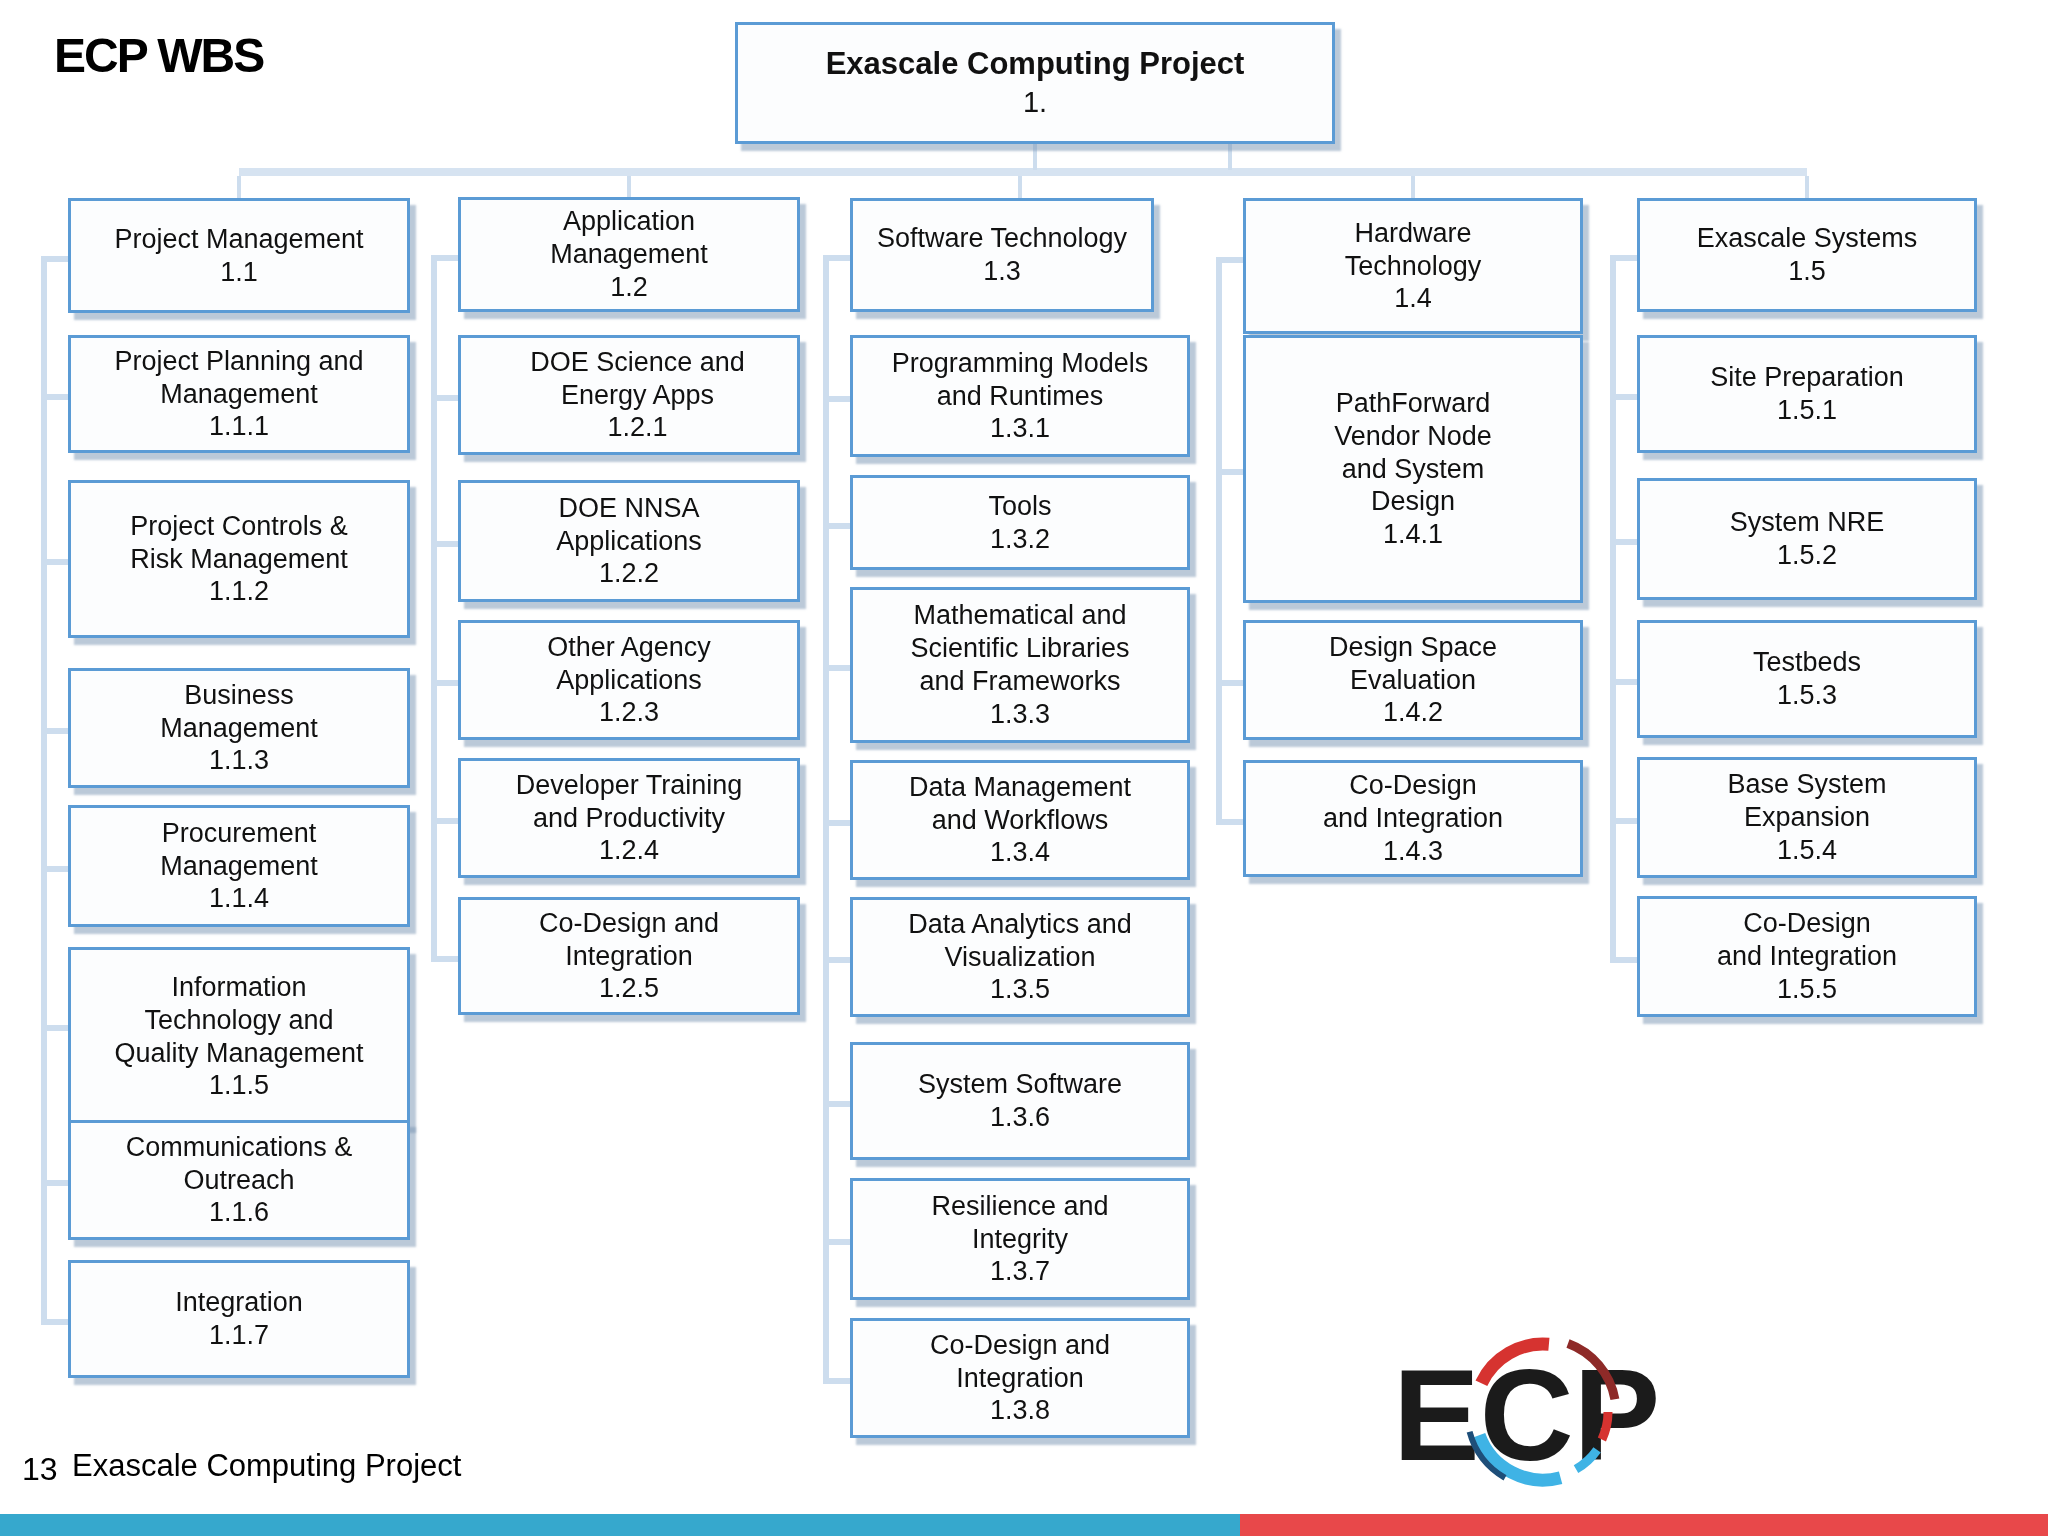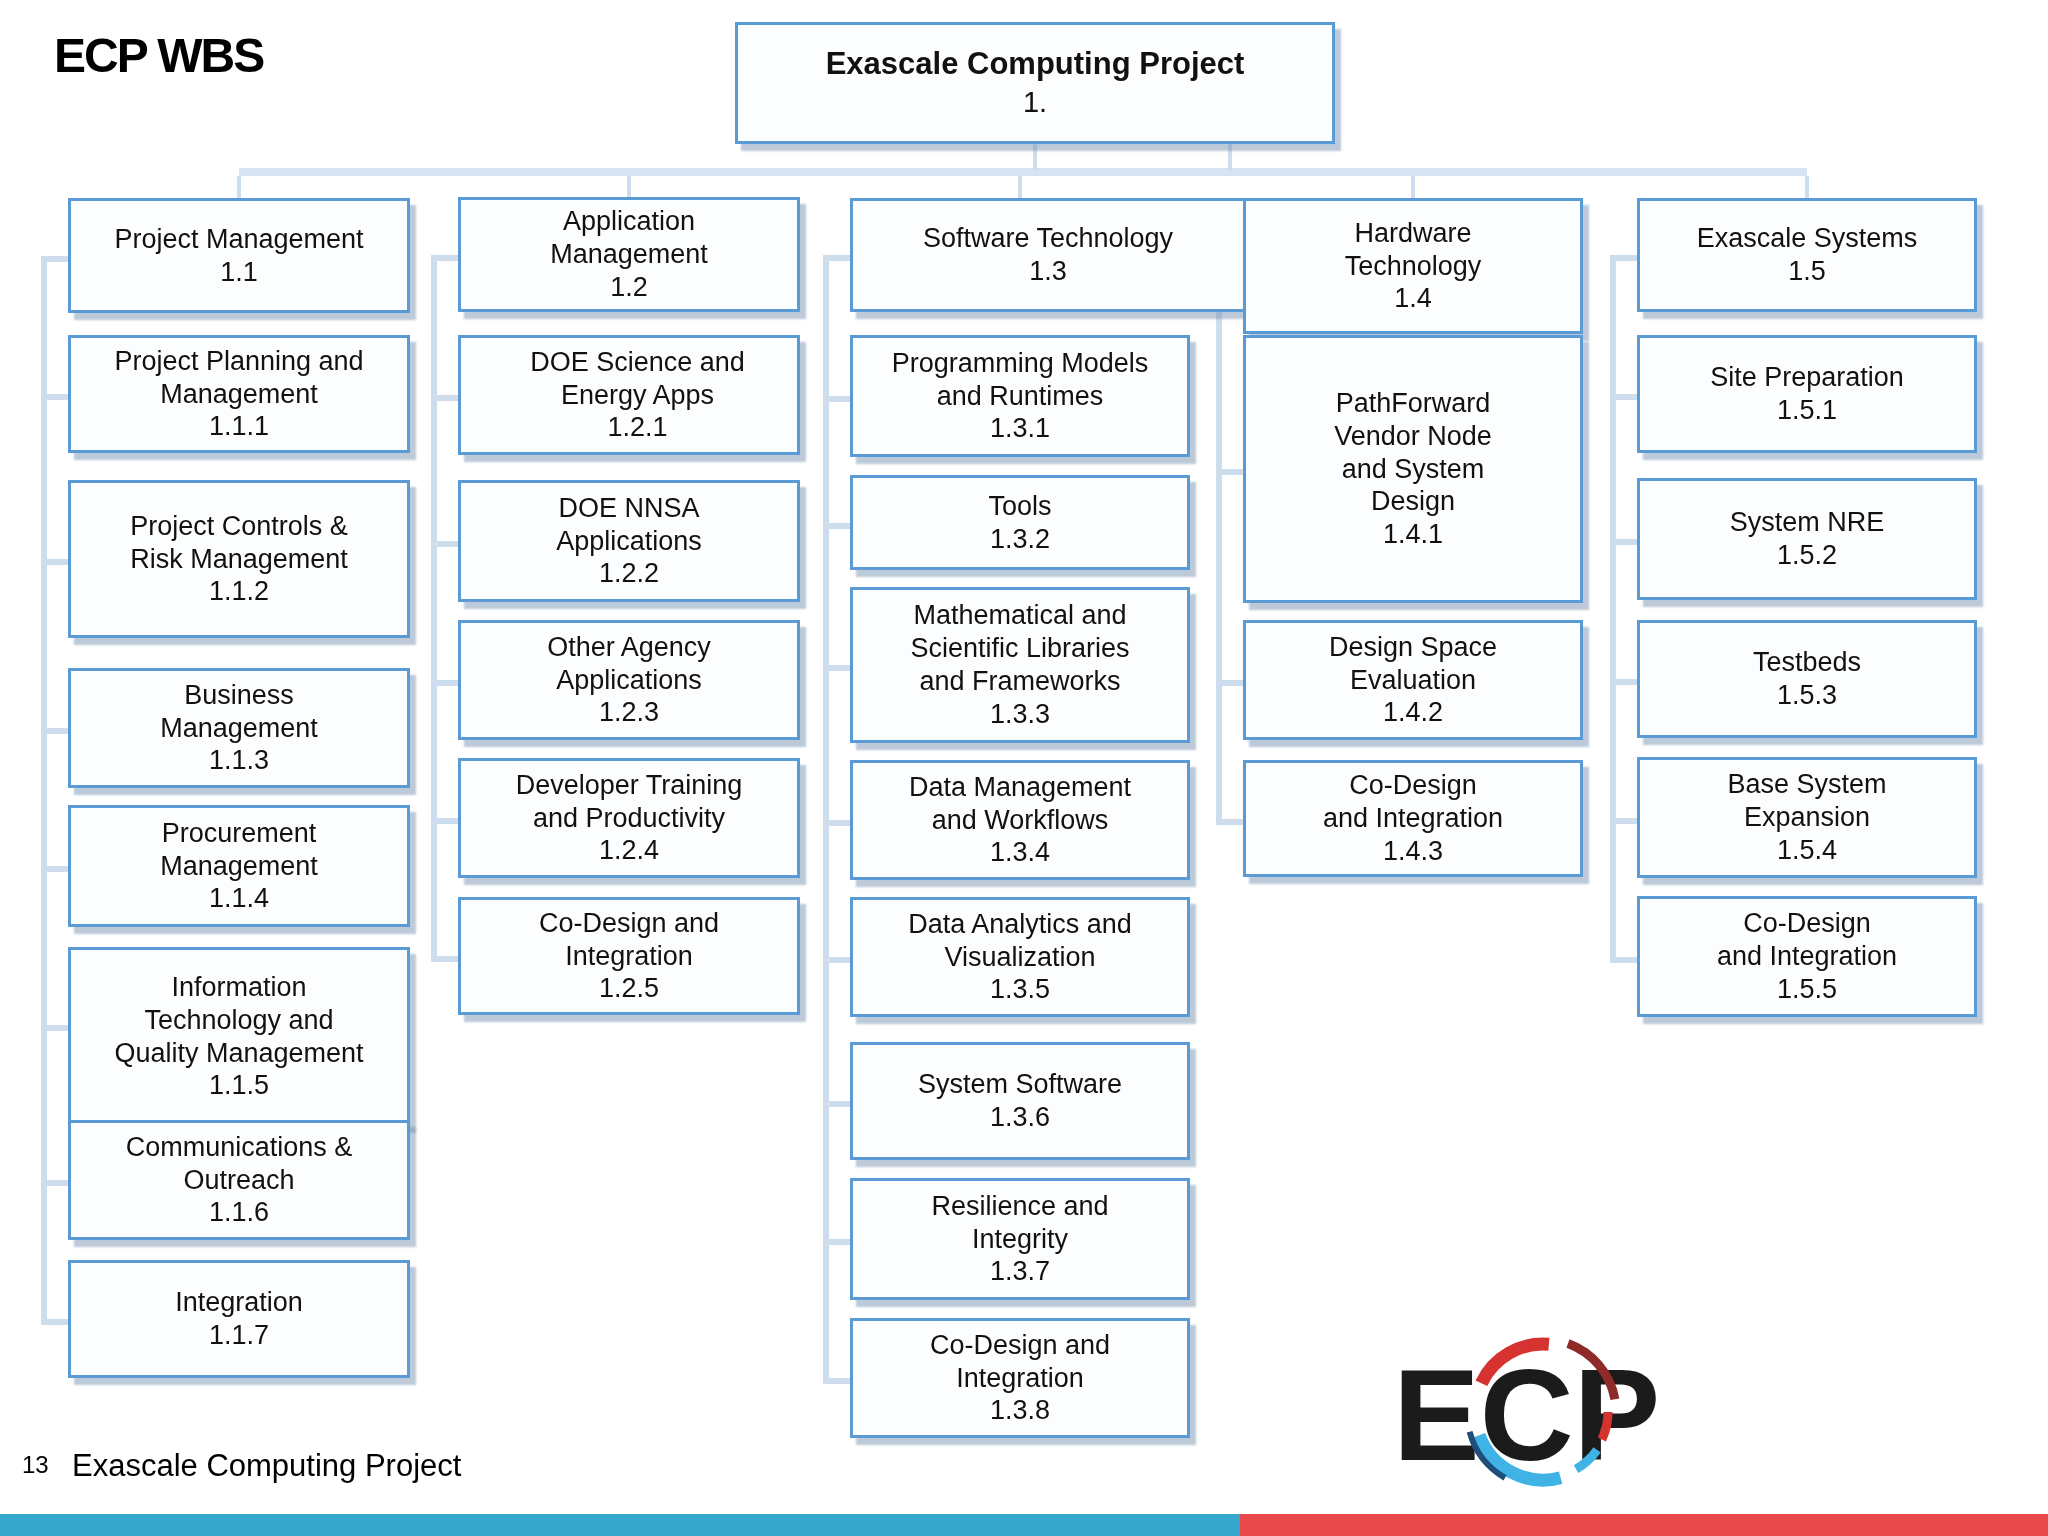--- a/index.html
+++ b/index.html
@@ -17,21 +17,21 @@
     box-shadow:6px 7px 2px rgba(120,148,178,.5);
     display:flex;flex-direction:column;align-items:center;justify-content:center;
     text-align:center;font-size:27px;line-height:1.22;padding:4px;
   }
   .box .code{font-size:27px;}
   .root-box .label{font-weight:bold;font-size:31px;line-height:1.3;}
   .root-box .code{font-size:29px;line-height:1.3;}
   .conn{position:absolute;background:var(--conn,#cdddee);z-index:1;}
   .conn-thick{background:#d6e3f1;}
   .footer-area{position:absolute;left:0;top:1448px;height:46px;font-size:30px;color:#000;}
-  .page-number{position:absolute;left:22px;top:3px;font-size:24px;}
+  .page-number{position:absolute;left:22px;top:3px;font-size:32px;}
   .footer-text{position:absolute;left:72px;top:0;font-size:31px;white-space:nowrap;}
   .bar{position:absolute;top:1514px;height:22px;z-index:3;}
   .bar-blue{left:0;width:1240px;background:var(--barblue,#36a8cd);}
   .bar-red{left:1240px;width:808px;background:var(--barred,#e8484a);}
   .logo{position:absolute;left:1388px;top:1332px;width:370px;height:165px;}
   .wordmark{
     position:absolute;left:1797px;top:1390px;color:#8f9397;
     font-size:25px;font-weight:bold;letter-spacing:3px;line-height:30px;white-space:nowrap;
   }
 </style>
@@ -158,21 +158,21 @@
       <div class="box" style="left: 458px; top: 758px; width: 342px; height: 120px;">
         <div>Developer Training</div>
         <div>and Productivity</div>
         <div class="code">1.2.4</div>
       </div>
       <div class="box" style="left: 458px; top: 897px; width: 342px; height: 118px;">
         <div>Co-Design and</div>
         <div>Integration</div>
         <div class="code">1.2.5</div>
       </div>
-      <div class="box" style="left: 850px; top: 198px; width: 396px; height: 114px;">
+      <div class="box" style="left: 850px; top: 198px; width: 304px; height: 114px;">
         <div>Software Technology</div>
         <div class="code">1.3</div>
       </div>
       <div class="box" style="left: 850px; top: 335px; width: 340px; height: 122px;">
         <div>Programming Models</div>
         <div>and Runtimes</div>
         <div class="code">1.3.1</div>
       </div>
       <div class="box" style="left: 850px; top: 475px; width: 340px; height: 95px;">
         <div>Tools</div>

